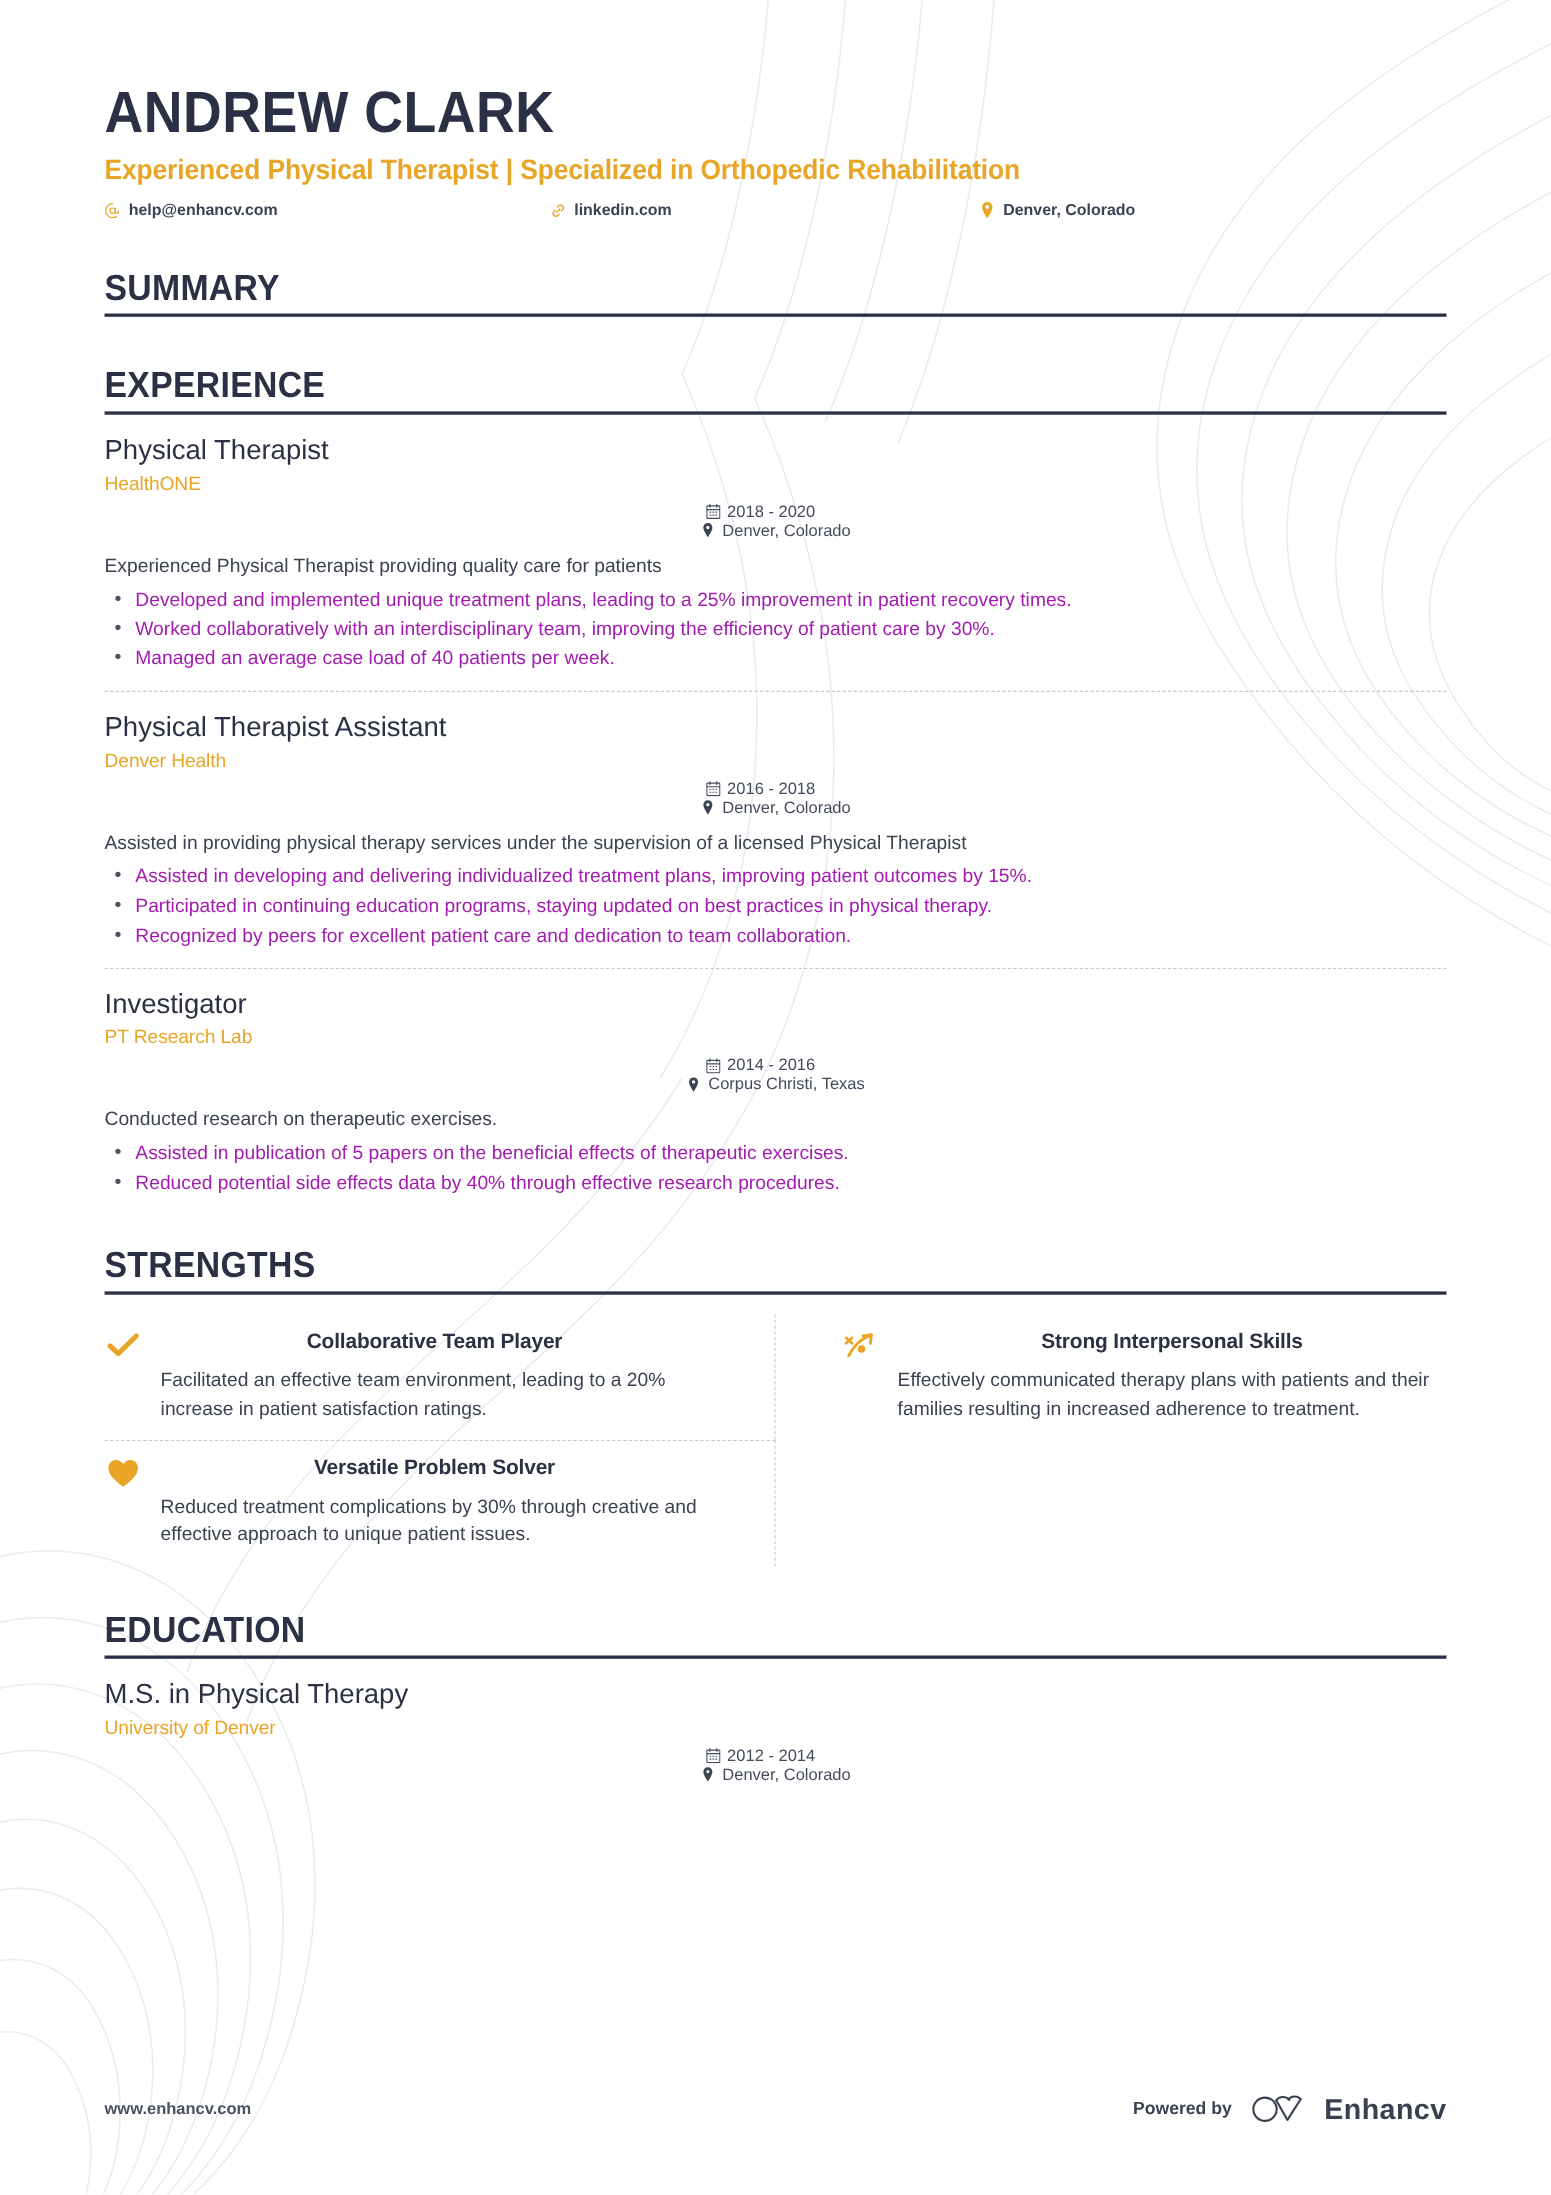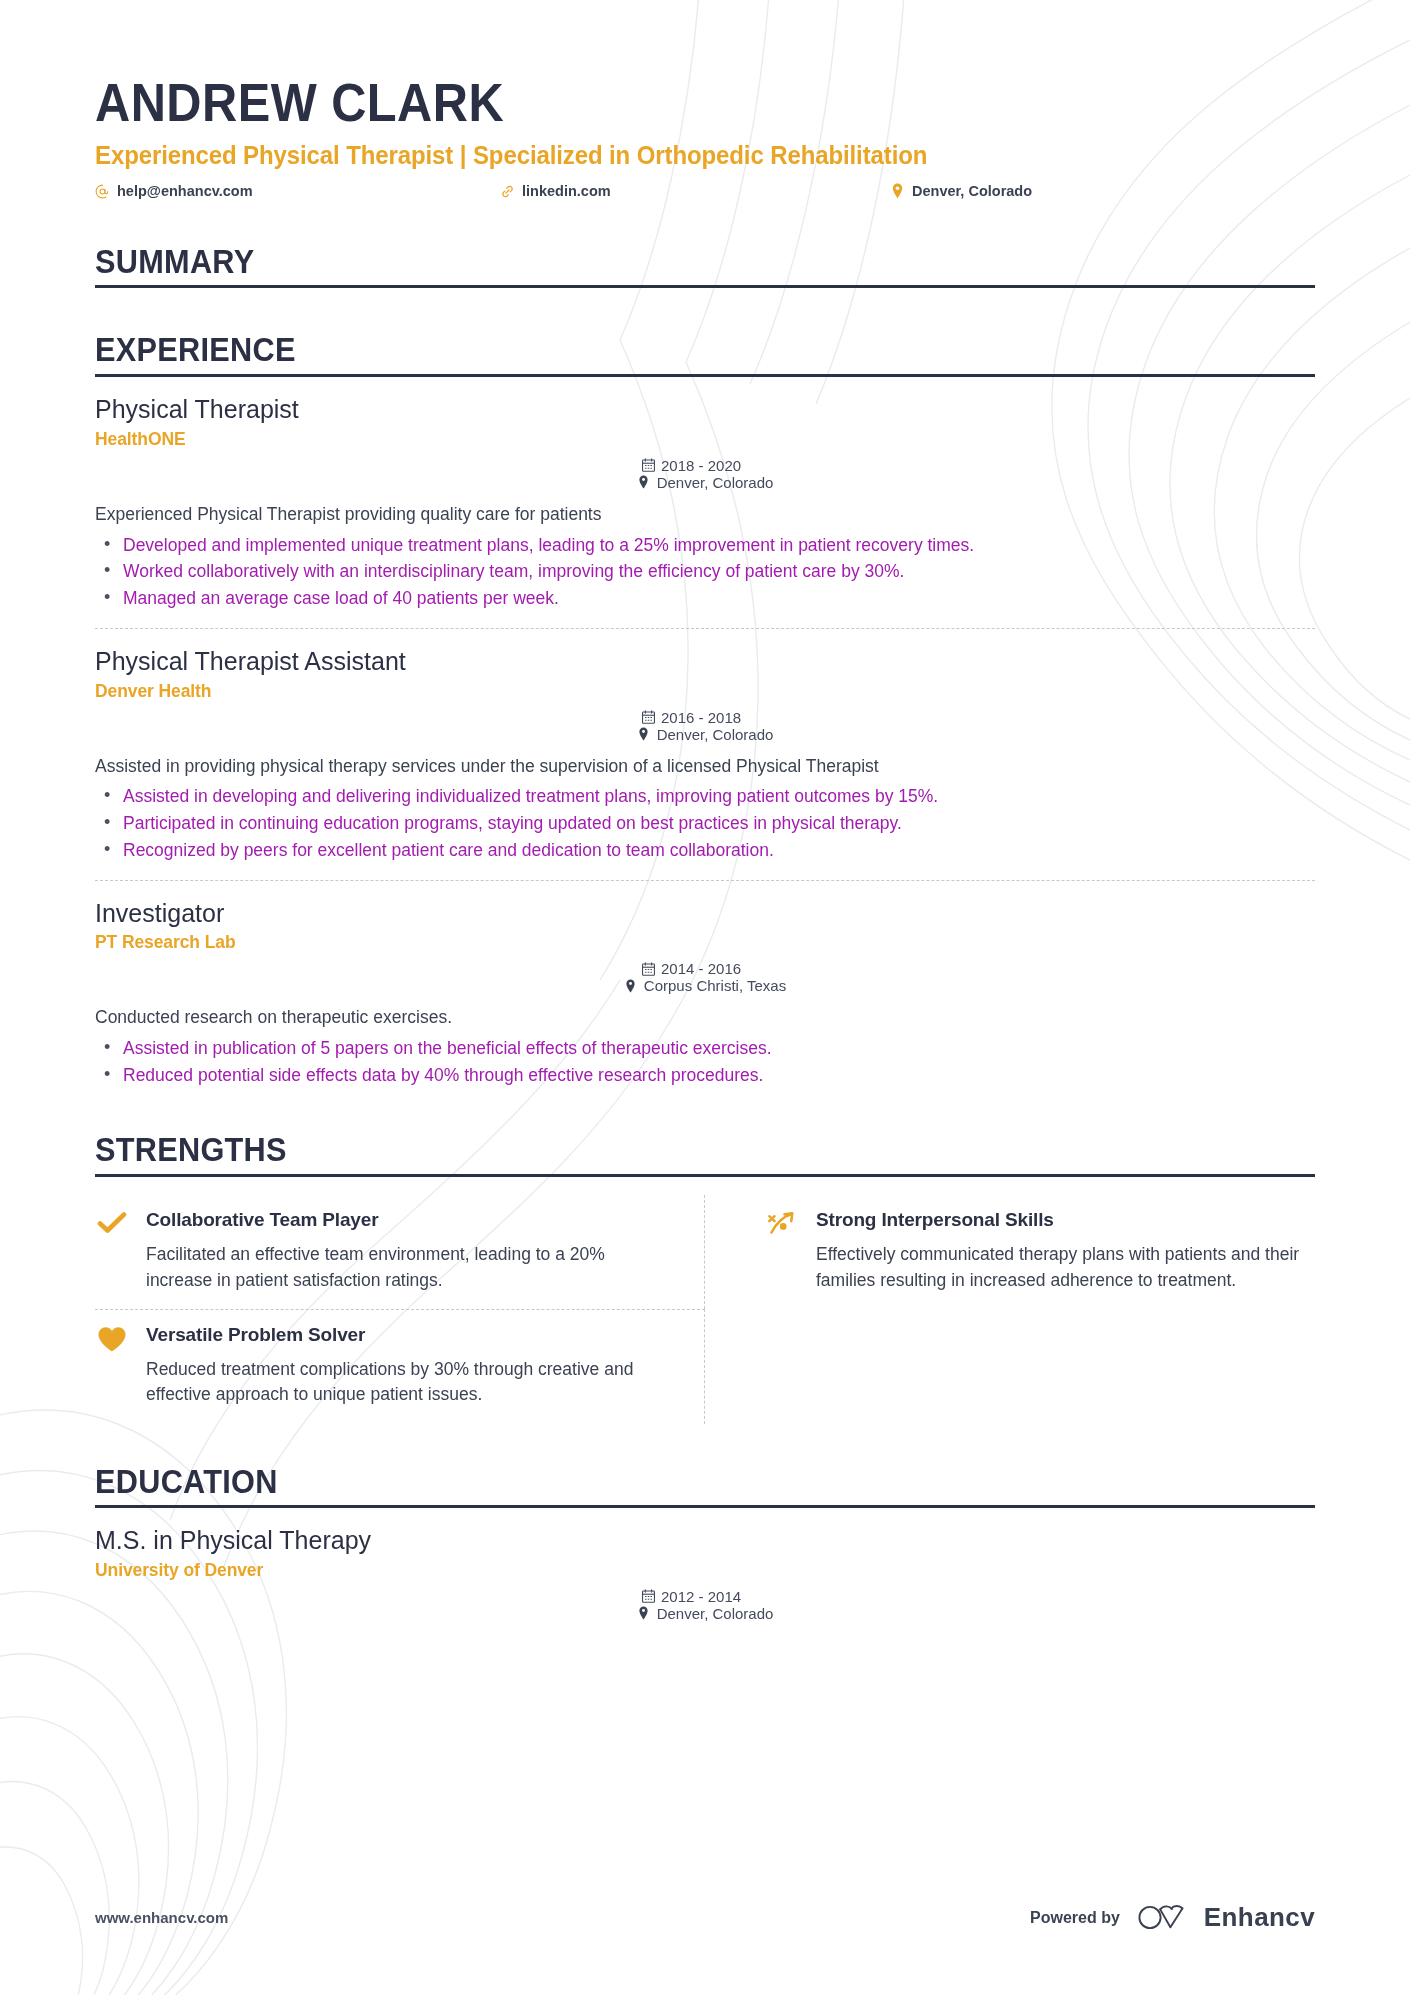--- a/index.html
+++ b/index.html
@@ -100,21 +100,21 @@
   }
   .entry-title {
     font-size:25px;
     font-weight:400;
     color:#2b3044;
     line-height:1.25;
   }
   .entry-org {
     margin-top:3px;
     font-size:17.5px;
-    font-weight:bold;
+    font-weight:normal;
     color:#e8a526;
     letter-spacing:-0.1px;
   }
   .entry-meta {
     margin-top:7px;
     display:flex;
     align-items:center;
     font-size:15px;
     color:#444b5c;
     flex-direction:column;
@@ -164,20 +164,21 @@
   .strength.row2-right { border-top:1px dashed transparent; }
   .str-ico { flex:0 none; width:34px; height:30px; display:flex; align-items:flex-start; justify-content:center; padding-top:2px; }
   .str-ico svg { display:block; }
   .str-body { flex:1; }
   .str-title {
     font-size:19px;
     font-weight:bold;
     color:#2b3044;
     letter-spacing:-0.15px;
     line-height:1.2;
+    text-align:center;
   }
   .str-desc {
     margin-top:10px;
     font-size:17.5px;
     line-height:1.45;
     color:#3b4252;
   }
 
   
   .footer {

